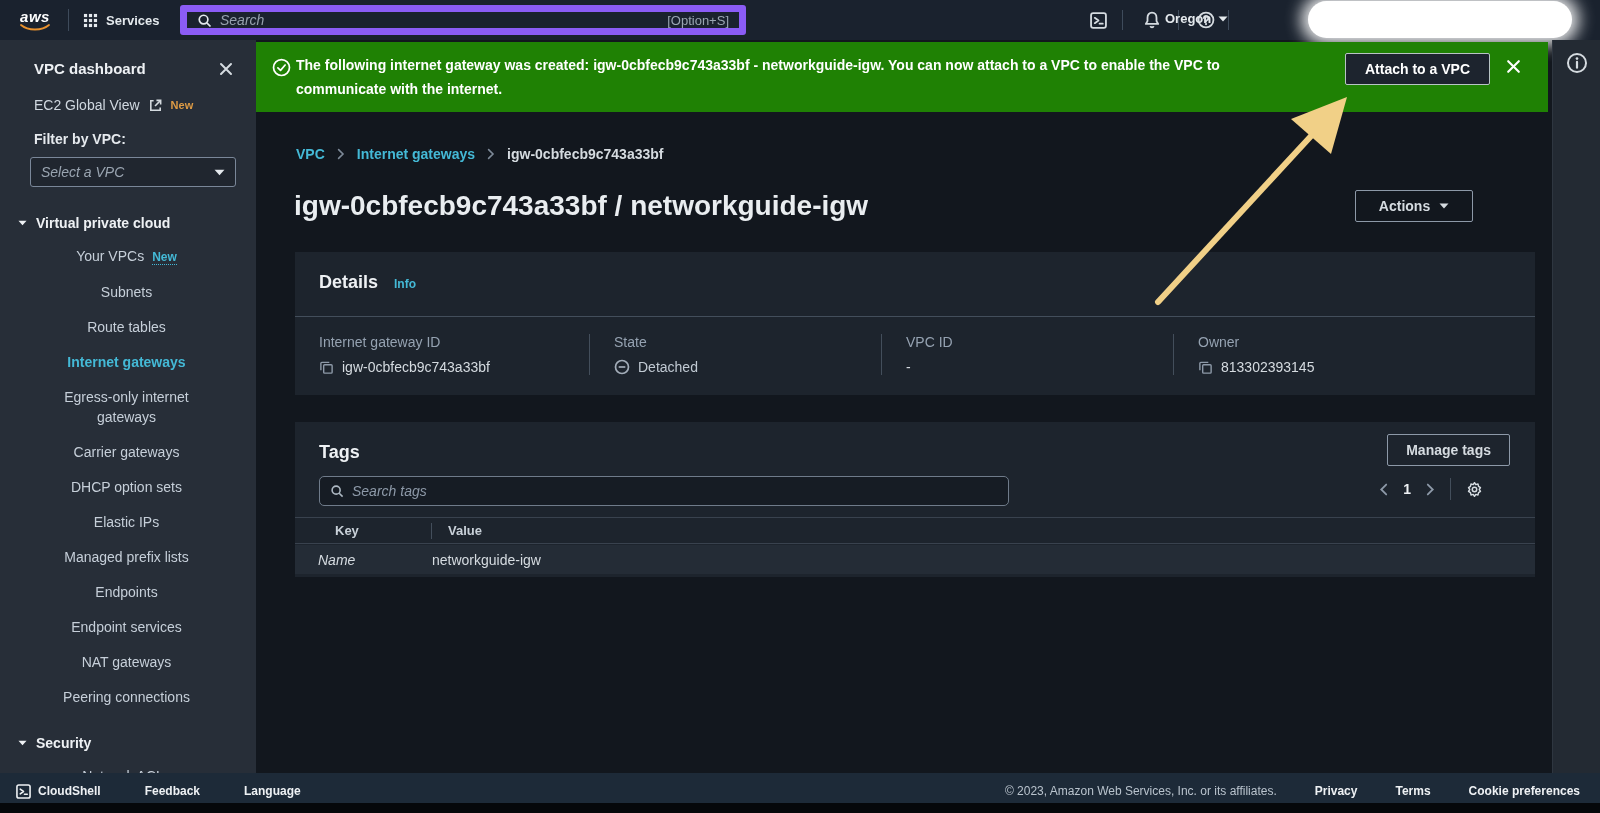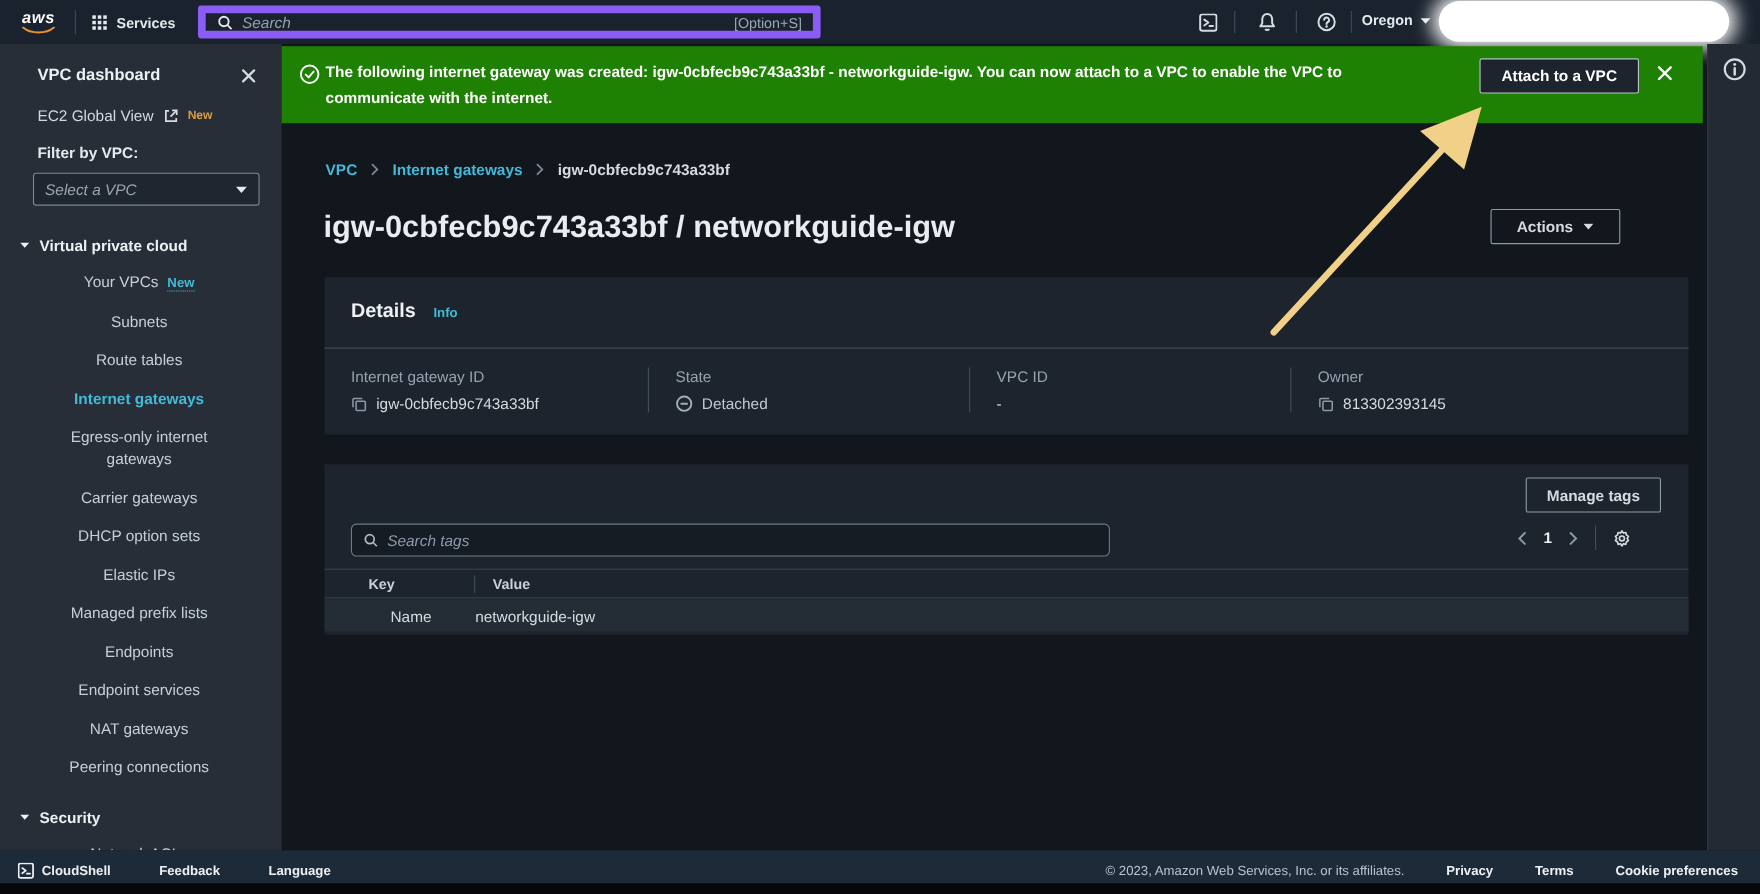--- a/index.html
+++ b/index.html
@@ -12,21 +12,21 @@
   .topnav { position:absolute; left:0; top:0; width:1600px; height:40px; background:#1a222e; display:flex; align-items:center; }
   .aws-logo { margin-left:16px; display:flex; flex-direction:column; align-items:center; width:38px; }
   .aws-logo .aws-txt { font-weight:700; font-style:italic; font-size:15px; color:#fff; letter-spacing:0.5px; line-height:14px; }
   .nav-sep { width:1px; height:22px; background:#3e4b5b; margin:0 14px; }
   .nav-left-group { display:flex; align-items:center; gap:8px; color:#e4e9ed; font-size:13px; font-weight:700; }
   .nav-search { position:absolute; left:180px; top:5px; width:566px; height:30px; border:7px solid #8b5cf6; border-radius:3px; background:#1a222e; display:flex; align-items:center; padding:0 10px; gap:8px; }
   .nav-search .ph { flex:1; font-style:italic; font-size:14px; color:#95a0ad; }
   .nav-search .shortcut { font-size:13px; color:#9aa6b2; }
   .nav-iconbtn { position:absolute; top:8px; width:24px; height:24px; display:flex; align-items:center; justify-content:center; color:#d5dbe0; }
   .nav-vsep { position:absolute; top:10px; width:1px; height:20px; background:#3e4b5b; }
-  .nav-region { position:absolute; left:1238px; top:11px; display:flex; align-items:center; gap:7px; font-size:13px; font-weight:700; color:#e4e9ed; }
+  .nav-region { position:absolute; left:1165px; top:11px; display:flex; align-items:center; gap:7px; font-size:13px; font-weight:700; color:#e4e9ed; }
   .redaction-blob { position:absolute; left:1308px; top:1px; width:264px; height:37px; background:#ffffff; border-radius:19px; box-shadow:0 0 16px 7px rgba(255,255,255,0.9); }
   
   .sidebar { position:absolute; left:0; top:40px; width:256px; height:733px; background:#272e38; padding-top:20px; overflow:hidden; }
   .side-title-row { display:flex; align-items:center; justify-content:space-between; padding:0 22px 0 34px; }
   .side-title { font-size:15px; font-weight:700; color:#eef1f4; }
   .side-ec2 { display:flex; align-items:center; gap:8px; margin:20px 0 0 34px; font-size:14px; color:#d0d8e0; }
   .badge-orange { font-size:11px; font-weight:700; color:#dd9b45; }
   .side-filter-label { margin:18px 0 0 34px; font-size:14px; font-weight:700; color:#e6eaee; }
   .side-select { margin:10px 0 0 30px; width:206px; height:30px; border:1px solid #7a8799; border-radius:3px; background:#20262f; display:flex; align-items:center; padding:0 10px; }
   .side-select .ph { flex:1; font-style:italic; font-size:14px; color:#9aa5b1; }
@@ -67,21 +67,21 @@
   .tag-search .ph { font-style:italic; font-size:14px; color:#8d99a8; }
   .pager { position:absolute; right:52px; top:56px; display:flex; align-items:center; gap:15px; }
   .pager .pnum { font-size:14px; font-weight:700; color:#eef1f4; }
   .pager .vsep { width:1px; height:22px; background:#434e5b; }
   .pager .chev { color:#8d99a8; cursor:pointer; display:flex; }
   .tag-table-hdr { position:absolute; left:0; top:95px; width:100%; height:27px; border-top:1px solid #39424e; border-bottom:1px solid #39424e; display:flex; align-items:center; font-size:13px; font-weight:700; color:#c9d1d9; }
   .th-key { padding-left:40px; width:136px; }
   .th-divider { width:1px; height:16px; background:#434e5b; }
   .th-value { padding-left:16px; }
   .tag-row { position:absolute; left:0; top:123px; width:100%; height:29px; background:#242c36; display:flex; align-items:center; font-size:14px; color:#d5dbe0; }
-  .td-key { padding-left:60px; width:137px; }
+  .td-key { padding-left:23px; width:137px;font-style:italic; }
   .td-value { font-weight:400; }
   
   .footer { position:absolute; left:0; top:773px; width:1600px; height:36px; background:#1d2a38; display:flex; align-items:center; font-size:12px; }
   .foot-item { display:flex; align-items:center; gap:7px; font-weight:700; color:#eef1f4; cursor:pointer; }
   .foot-left { display:flex; align-items:center; gap:44px; margin-left:16px; }
   .foot-right { margin-left:auto; margin-right:20px; display:flex; align-items:center; gap:38px; }
   .foot-copy { color:#b9c3cd; font-weight:400; }
   .black-strip { position:absolute; left:0; top:803px; width:1600px; height:10px; background:#05070a; }
   
   .arrow-overlay { position:absolute; left:1100px; top:80px; width:300px; height:240px; pointer-events:none; z-index:60; }
@@ -339,20 +339,23 @@
           <svg class="ic" width="15" height="15" style="color:#8d99a8;cursor:pointer">
               <use href="#i-copy"></use>
             </svg>
           <span>813302393145</span>
         </div>
       </div>
     </div>
   </section>
 
   <section class="panel" id="tags-panel">
+    <div class="panel-hdr">
+      <span class="panel-title">Tags</span>
+    </div>
     <button class="manage-btn">Manage tags</button>
     <div class="tag-search">
       <svg class="ic" width="14" height="14" style="color:#aeb9c4">
           <use href="#i-search"></use>
         </svg>
       <span class="ph">Search tags</span>
     </div>
     <div class="pager">
       <span class="chev">
           <svg class="ic" width="9" height="13">

